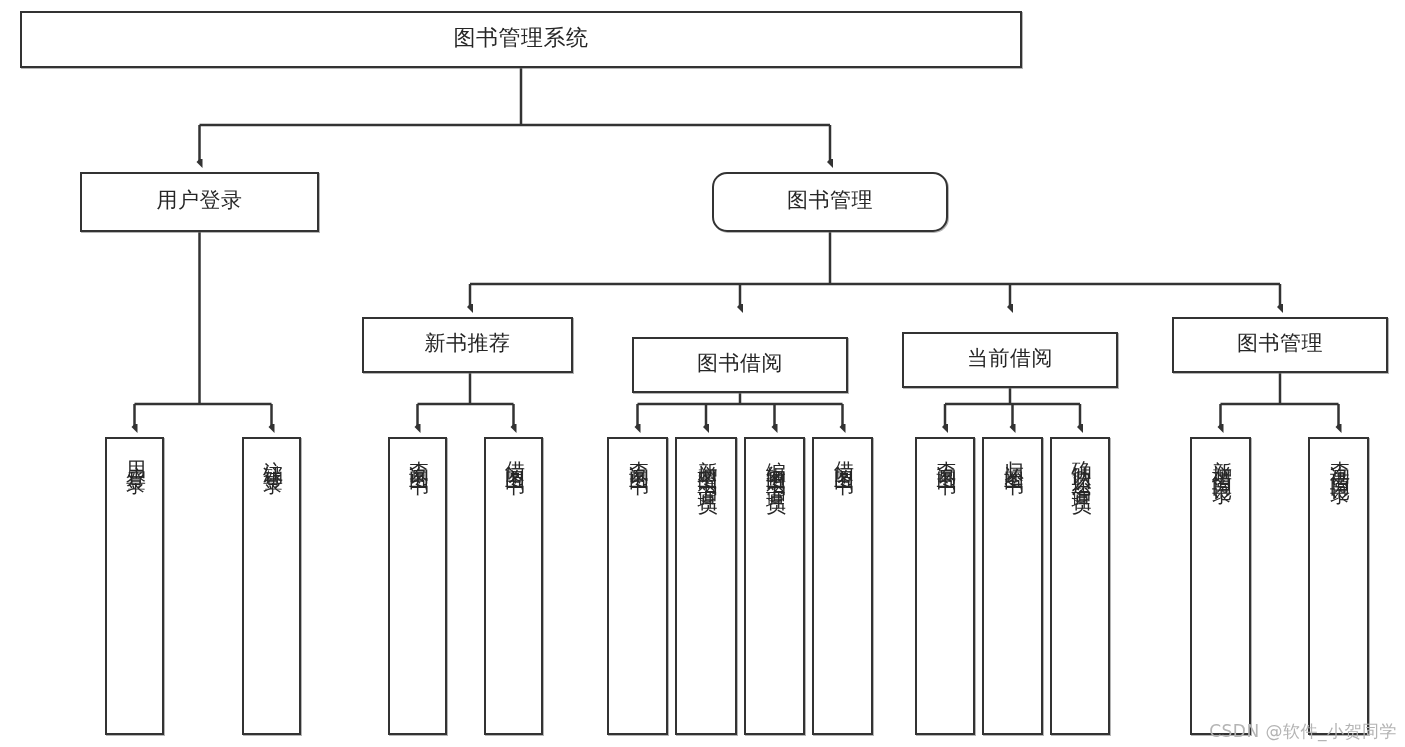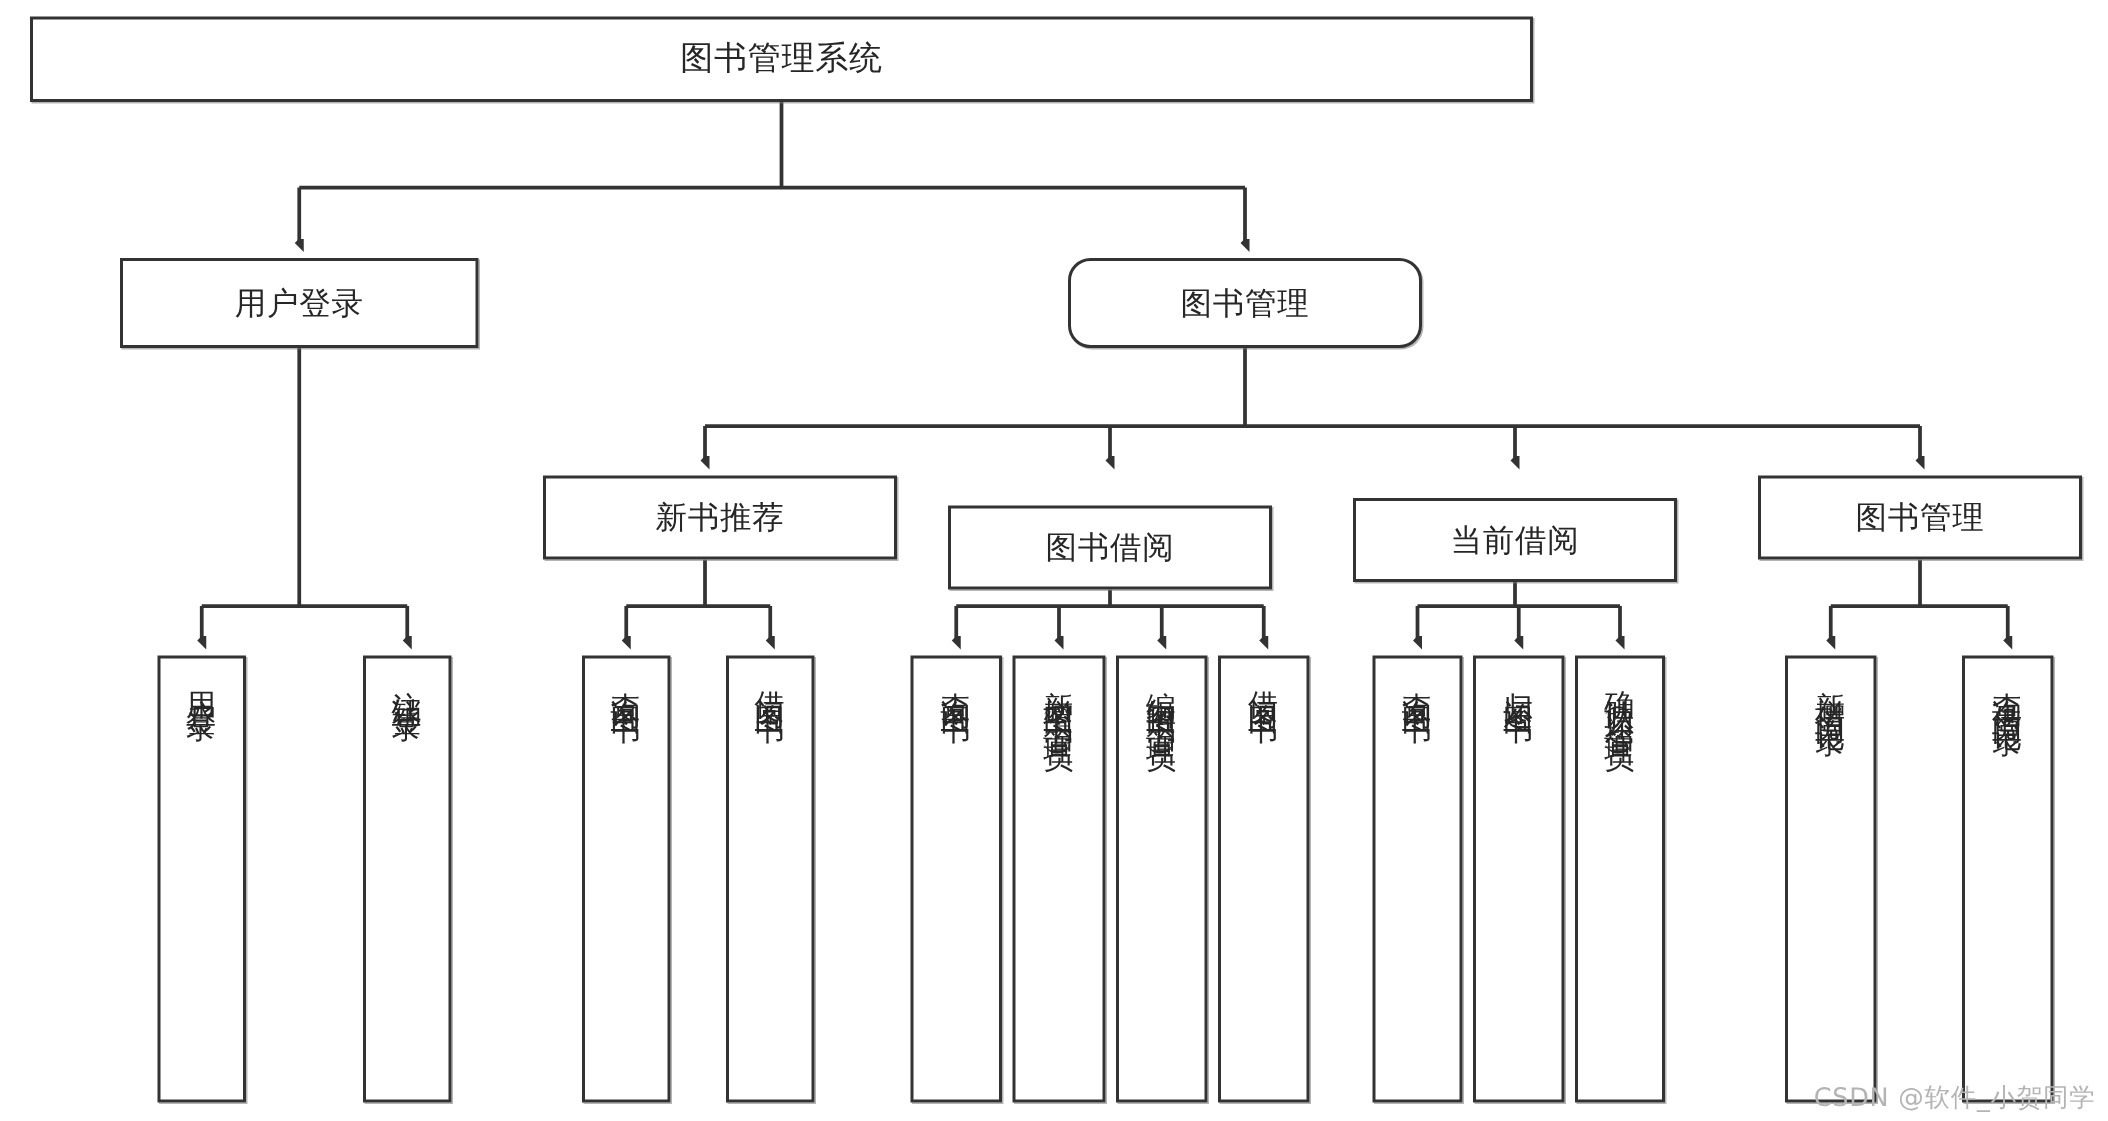--- a/index.html
+++ b/index.html
@@ -37,20 +37,21 @@
     justify-content: center;
     color: #262626;
     z-index: 2;
   }
   .node .label {
     display: block;
     text-align: left;
     line-height: 1.18;
     letter-spacing: 0.5px;
     white-space: nowrap;
+    font-family: Liberation Mono, monospace;
   }
   .node.horizontal .label {
     writing-mode: horizontal-tb;
     font-size: 21px;
   }
   .node.vertical {
     align-items: flex-start;
     padding-top: 6px;
   }
   .node.vertical .label {
@@ -124,21 +125,21 @@
   <div id="nodes-layer">
       <div class="node horizontal root" id="node-root" style="left: 20px; top: 11px; width: 1002px; height: 57px;">
         <span class="label">图书管理系统</span>
       </div>
       <div class="node horizontal" id="node-user-login" style="left: 80px; top: 172px; width: 239px; height: 60px;">
         <span class="label">用户登录</span>
       </div>
       <div class="node horizontal" id="node-book-manage" style="left: 712px; top: 172px; width: 236px; height: 60px; border-radius: 15px;">
         <span class="label">图书管理</span>
       </div>
-      <div class="node horizontal" id="node-new-book-rec" style="left: 362px; top: 317px; width: 236px; height: 56px;">
+      <div class="node horizontal" id="node-new-book-rec" style="left: 362px; top: 317px; width: 211px; height: 56px;">
         <span class="label">新书推荐</span>
       </div>
       <div class="node horizontal" id="node-book-borrow" style="left: 632px; top: 317px; width: 216px; height: 56px; margin-top: 20px;">
         <span class="label">图书借阅</span>
       </div>
       <div class="node horizontal" id="node-current-borrow" style="left: 902px; top: 332px; width: 216px; height: 56px;">
         <span class="label">当前借阅</span>
       </div>
       <div class="node horizontal" id="node-borrow-record" style="left: 1172px; top: 317px; width: 216px; height: 56px;">
         <span class="label">图书管理</span>

